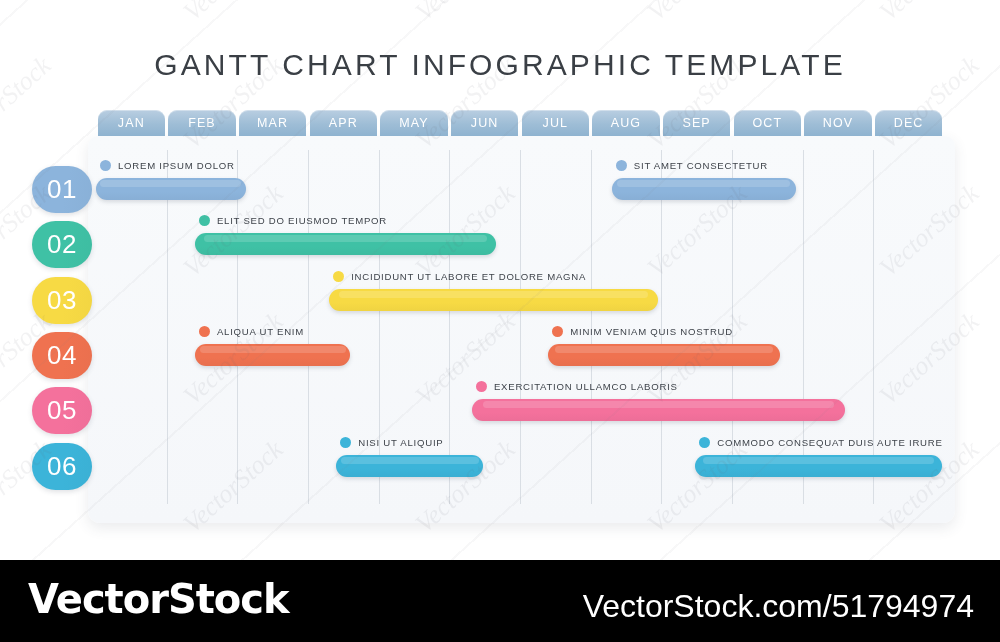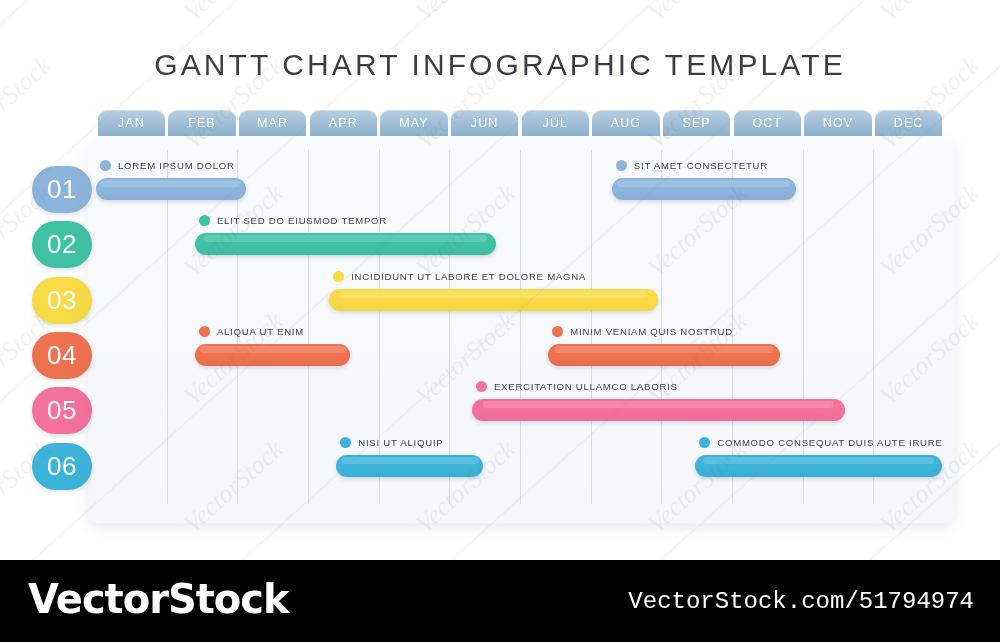--- a/index.html
+++ b/index.html
@@ -90,22 +90,22 @@
     position:absolute;left:0;top:560px;width:1000px;height:82px;
     background:#000000;z-index:60;
   }
   #footer-logo{
     position:absolute;left:28px;top:16px;
     font-family:"DejaVu Sans", sans-serif;font-weight:bold;
     font-size:40px;color:#ffffff;letter-spacing:-1px;
   }
   #footer-url{
     position:absolute;right:26px;top:28px;
-    font-family:Liberation Mono, monospace;
-    font-size:24px;color:#ffffff;
+    font-family:Liberation Sans, sans-serif;
+    font-size:32px;color:#ffffff;
   }
 </style>
 </head>
 <body>
 
 <div id="title">GANTT CHART INFOGRAPHIC TEMPLATE</div>
 
 <div id="panel"></div>
 <div id="gridlines">
     <div class="gl" style="left: 70.6667px;"></div>

